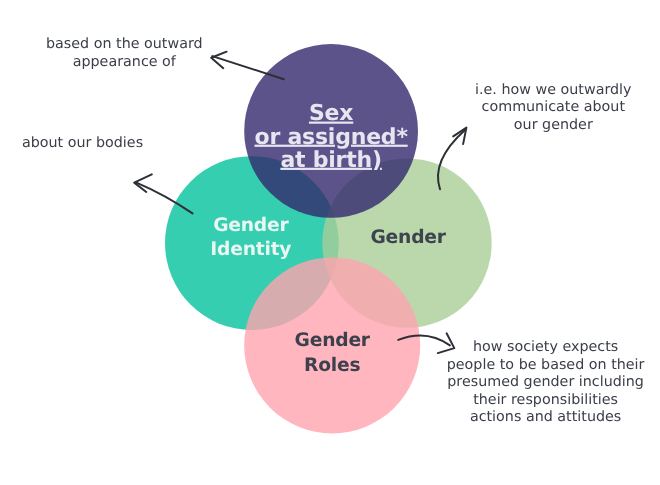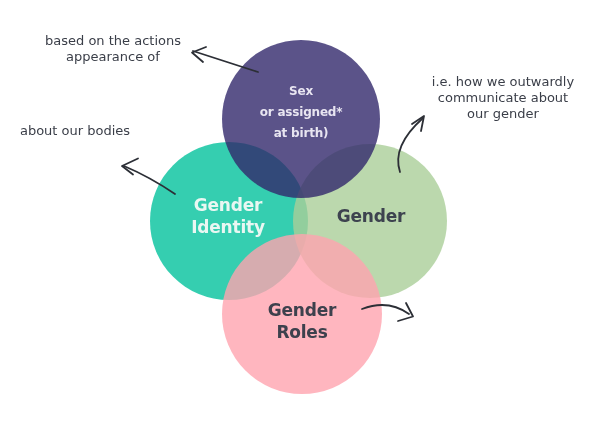--- a/index.html
+++ b/index.html
@@ -20,21 +20,21 @@
   .circle-roles{left:222px;top:234px;width:160px;height:160px;background:rgba(255,164,175,0.80);z-index:4;}
   .circle-label{
     position:absolute;
     transform:translate(-50%,-50%);
     text-align:center;
     font-weight:bold;
     z-index:6;
     white-space:nowrap;
     letter-spacing:-0.2px;
   }
-  .label-sex{left:301px;top:112px;font-size:12px;line-height:21px;}
+  .label-sex{left:301px;top:124px;font-size:20px;line-height:21px;text-decoration:underline;}
   .label-identity{left:228px;top:216px;font-size:17px;line-height:22px;}
   .label-expression{left:371px;top:216px;font-size:17px;line-height:22px;}
   .label-roles{left:302px;top:321px;font-size:17px;line-height:22px;}
   .annotation{
     position:absolute;
     transform:translateX(-50%);
     text-align:center;
     font-size:13px;
     line-height:16px;
     z-index:5;
@@ -80,34 +80,41 @@
   <div class="circle-label label-expression" style="color: rgb(61, 67, 79);">
     <div>Gender</div>
   </div>
 
   <div class="circle-label label-roles" style="color: rgb(61, 65, 77);">
     <div>Gender</div>
     <div>Roles</div>
   </div>
 
   <div class="annotation annotation-1" style="color: rgb(58, 62, 72);">
-    <div>based on the actions</div>
+    <div>based on the outward</div>
     <div>appearance of</div>
   </div>
 
   <div class="annotation annotation-2" style="color: rgb(58, 62, 72);">
     <div>about our bodies</div>
   </div>
 
   <div class="annotation annotation-3" style="color: rgb(58, 62, 72);">
     <div>i.e. how we outwardly</div>
     <div>communicate about</div>
     <div>our gender</div>
   </div>
 
+  <div class="annotation annotation-4" style="color: rgb(58, 62, 72);">
+    <div>how society expects</div>
+    <div>people to be based on their</div>
+    <div>presumed gender including</div>
+    <div>their responsibilities</div>
+    <div>actions and attitudes</div>
+  </div>
 
   <svg class="arrow-layer" viewBox="0 0 600 441" style="color: rgb(44, 47, 54);">
     <g>
       <path d="M258,72 L193,51"></path>
       <path d="M206,47 L192,52.5 L203,62"></path>
     </g>
     <g>
       <path d="M175,194 Q150,177 124,166"></path>
       <path d="M138,158.5 L122,166 L133,174.5"></path>
     </g>

